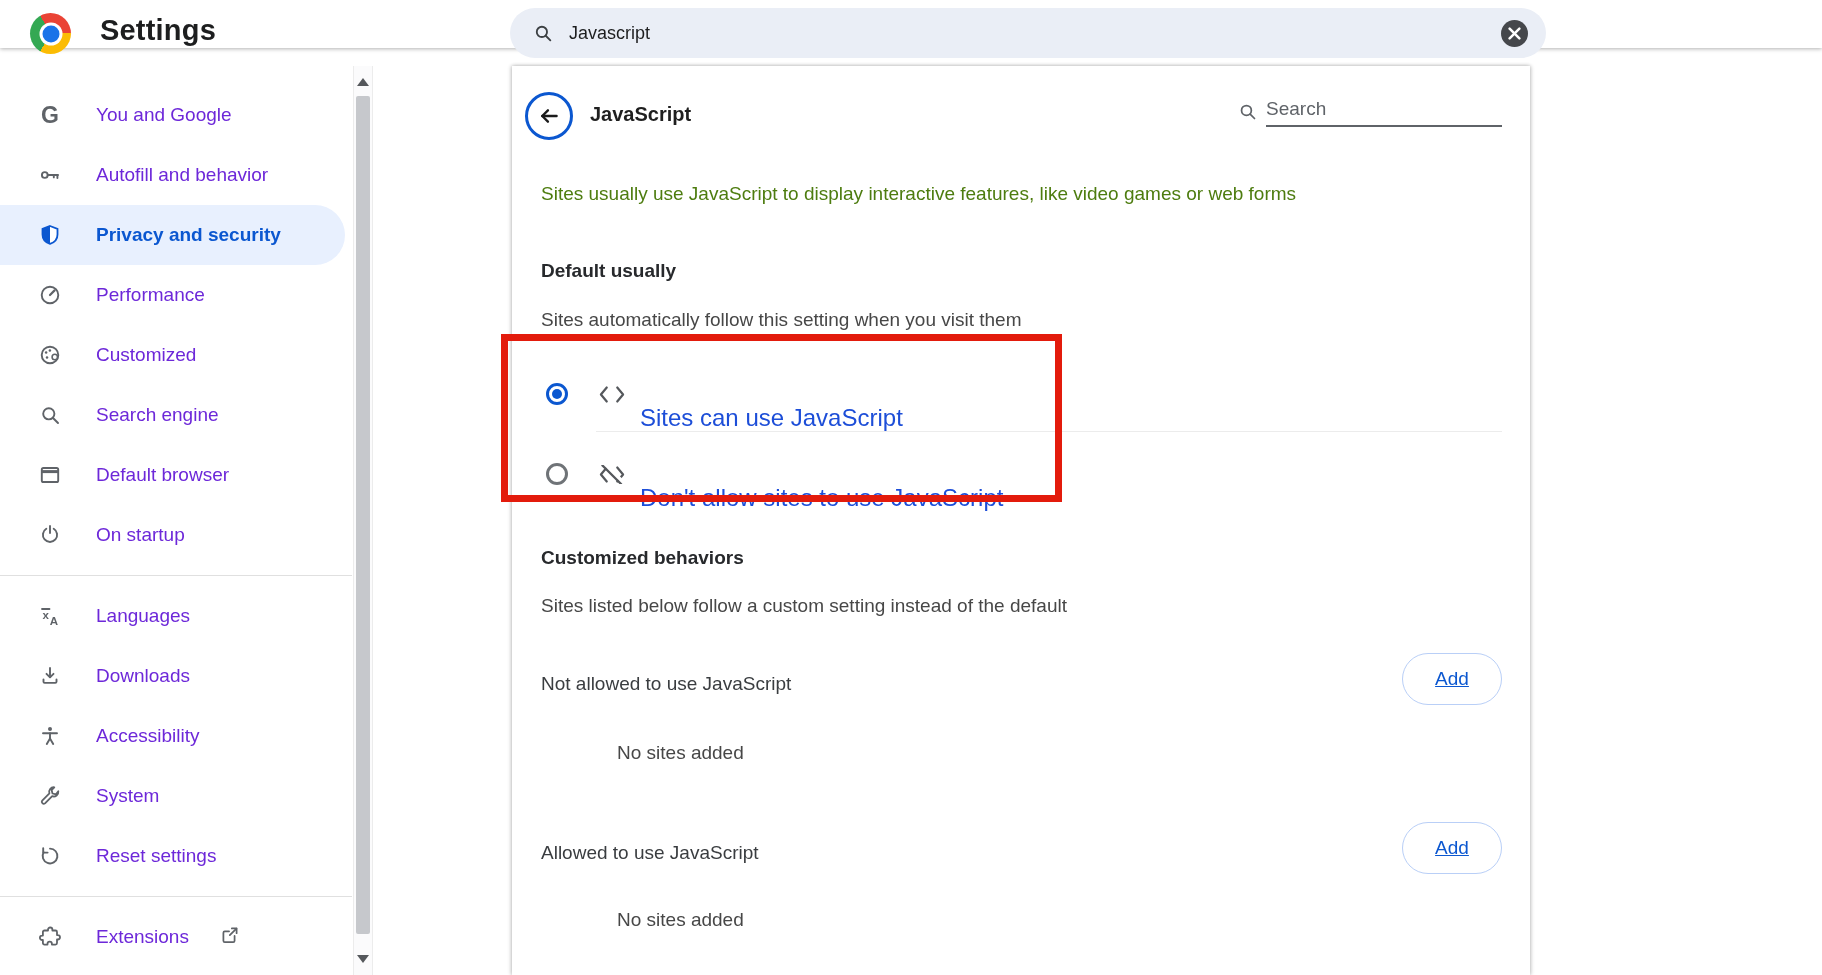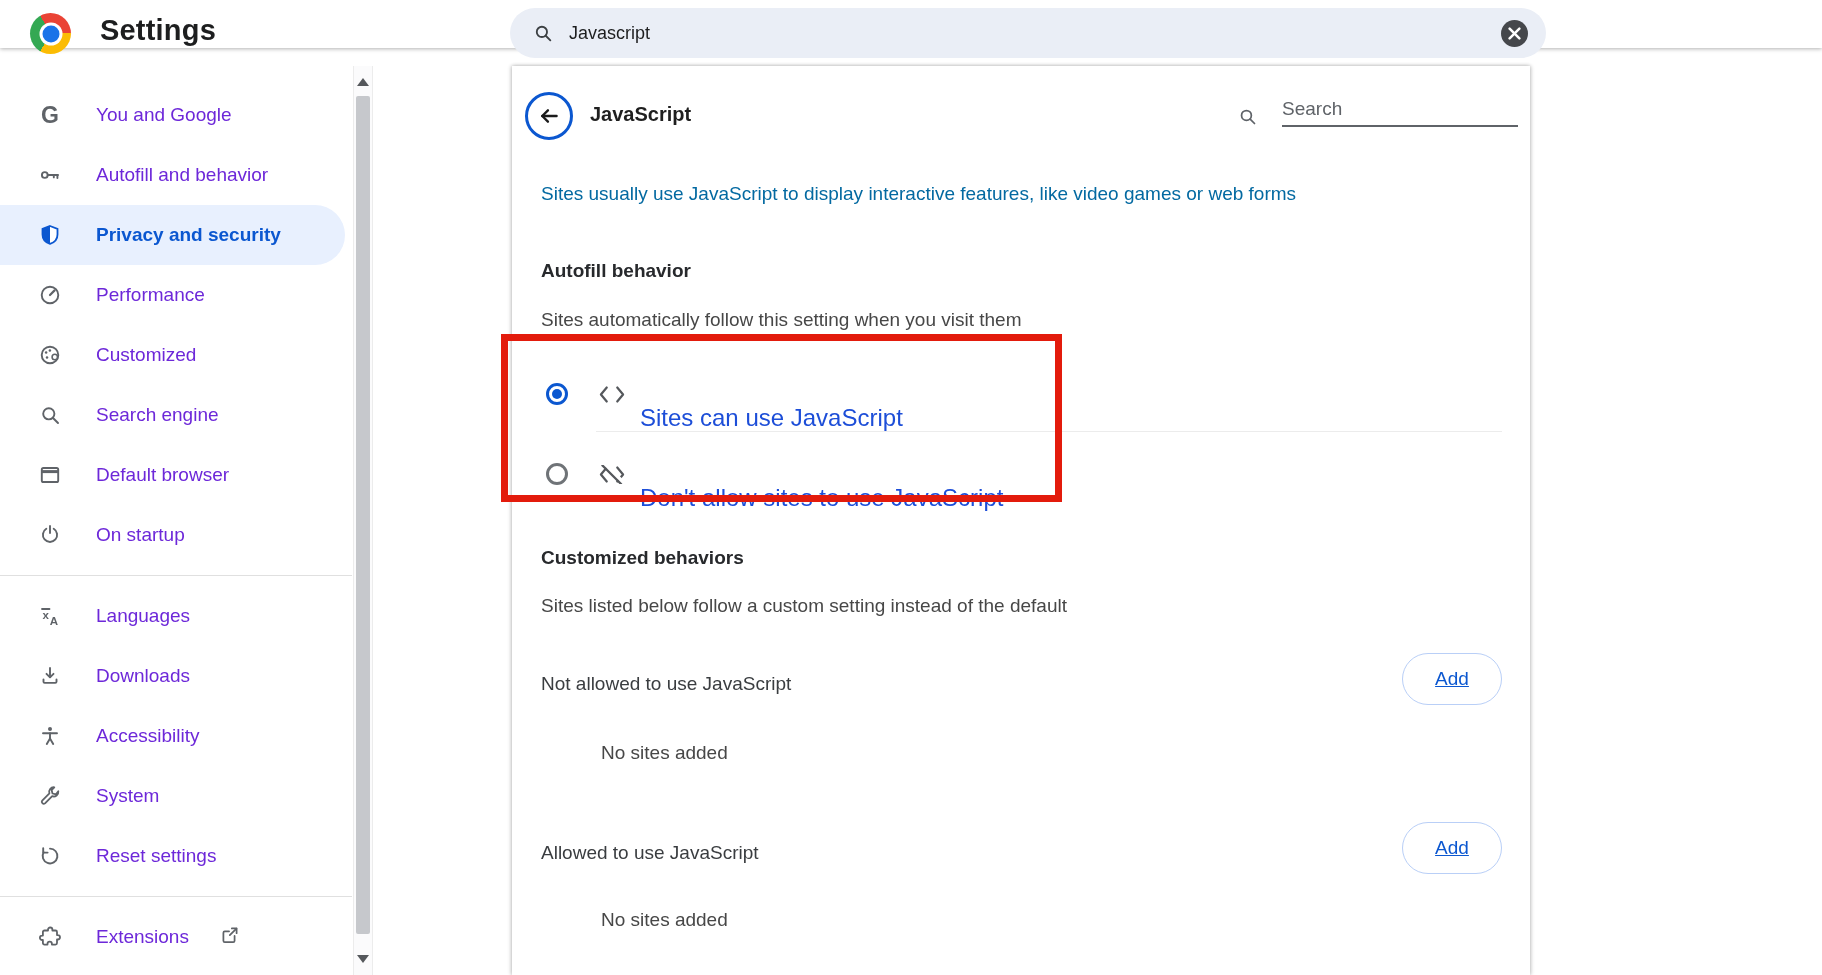--- a/index.html
+++ b/index.html
@@ -43,36 +43,36 @@
   .scroll-up { top:12px; border-bottom:8px solid #55585c; }
   .scroll-down { bottom:12px; border-top:8px solid #55585c; }
   .scroll-thumb { position:absolute; left:2px; right:2px; top:30px; height:838px; background:#c6c8cc; border-radius:2px; cursor:grab; }
 
   
   .card { position:absolute; left:512px; top:66px; width:1018px; bottom:0; background:#fff; z-index:3;
           box-shadow:-1px 0 4px rgba(0,0,0,.20), 1px 0 4px rgba(0,0,0,.20); }
   .back-btn { position:absolute; left:13px; top:26px; width:48px; height:48px; border-radius:50%;
           border:3px solid #0b57d0; background:#fff; display:flex; align-items:center; justify-content:center; cursor:pointer; }
   .page-title { position:absolute; left:78px; top:37px; font-size:20px; color:#1f1f1f; }
-  .card-search { position:absolute; left:725px; top:30px; display:flex; align-items:flex-end; gap:24px; }
+  .card-search { position:absolute; left:725px; top:30px; display:flex; align-items:center; gap:8px; }
   .card-search input { width:236px; border:none; border-bottom:2px solid #5f6368; outline:none; background:transparent;
           font-family:inherit; font-size:19px; color:#202124; padding:2px 0 5px; }
   .card-search input::placeholder { color:#5f6368; }
-  .desc { position:absolute; left:29px; top:117px; font-size:19px; color:#0369a1; }
+  .desc { position:absolute; left:29px; top:117px; font-size:19px; color:#4d7c0f; }
   .section-heading { position:absolute; left:29px; font-size:19px; font-weight:700; color:#27292c; }
   .section-sub { position:absolute; left:29px; font-size:19px; color:#474747; }
   .option-row { position:absolute; left:29px; height:44px; display:flex; align-items:center; }
   .radio { width:22px; height:22px; margin-left:5px; border-radius:50%; border:3px solid #6f7377; position:relative; flex:0 0 auto; cursor:pointer; }
   .radio.sel { border-color:#0b57d0; }
   .radio.sel::after { content:""; position:absolute; inset:3px; background:#0b57d0; border-radius:50%; }
   .opt-icon { margin-left:30px; color:#55585c; display:flex; }
   .opt-label { margin-left:14px; font-size:24px; color:#1d4ed8;margin-top:48px; }
   .row-divider { position:absolute; left:84px; right:28px; top:365px; border:none; border-top:1px solid #ececec; }
   .group-label { position:absolute; left:29px; font-size:19px; color:#3a3d40; }
-  .empty-label { position:absolute; left:89px; font-size:19px; color:#474747; }
+  .empty-label { position:absolute; left:105px; font-size:19px; color:#474747; }
   .add-btn { position:absolute; right:28px; width:100px; height:52px; border-radius:26px; background:#fff;
           border:1px solid #b9cff7; color:#0b57d0; font-family:inherit; font-size:19px; cursor:pointer;text-decoration:underline; }
 
   
   .annotation-box { position:absolute; left:501px; top:334px; width:561px; height:168px;
           border:7px solid #e31b0c; z-index:5; pointer-events:none; }
 </style>
 </head>
 <body>
 
@@ -263,21 +263,21 @@
     <div class="card-search">
       <svg width="21" height="21" viewBox="0 0 24 24" fill="none" stroke="#5f6368" stroke-width="2" stroke-linecap="round">
         <circle cx="10.8" cy="10.8" r="5.6"></circle>
           <line x1="15" y1="15" x2="20" y2="20"></line>
       </svg>
       <input type="text" placeholder="Search" style="">
     </div>
 
     <p class="desc">Sites usually use JavaScript to display interactive features, like video games or web forms</p>
 
-    <h2 class="section-heading" style="top:194px">Autofill behavior</h2>
+    <h2 class="section-heading" style="top:194px">Default usually</h2>
     <p class="section-sub" style="top:243px">Sites automatically follow this setting when you visit them</p>
 
     <div class="option-row" style="top:306px">
       <span class="radio sel"></span>
       <span class="opt-icon">
         <svg width="28" height="19" viewBox="0 0 24 16" fill="none" stroke="currentColor" stroke-width="1.9" stroke-linecap="round" stroke-linejoin="round">
           <path d="M7.5 2L2.5 8l5 6"></path>
             <path d="M16.5 2l5 6-5 6"></path>
         </svg>
       </span>

